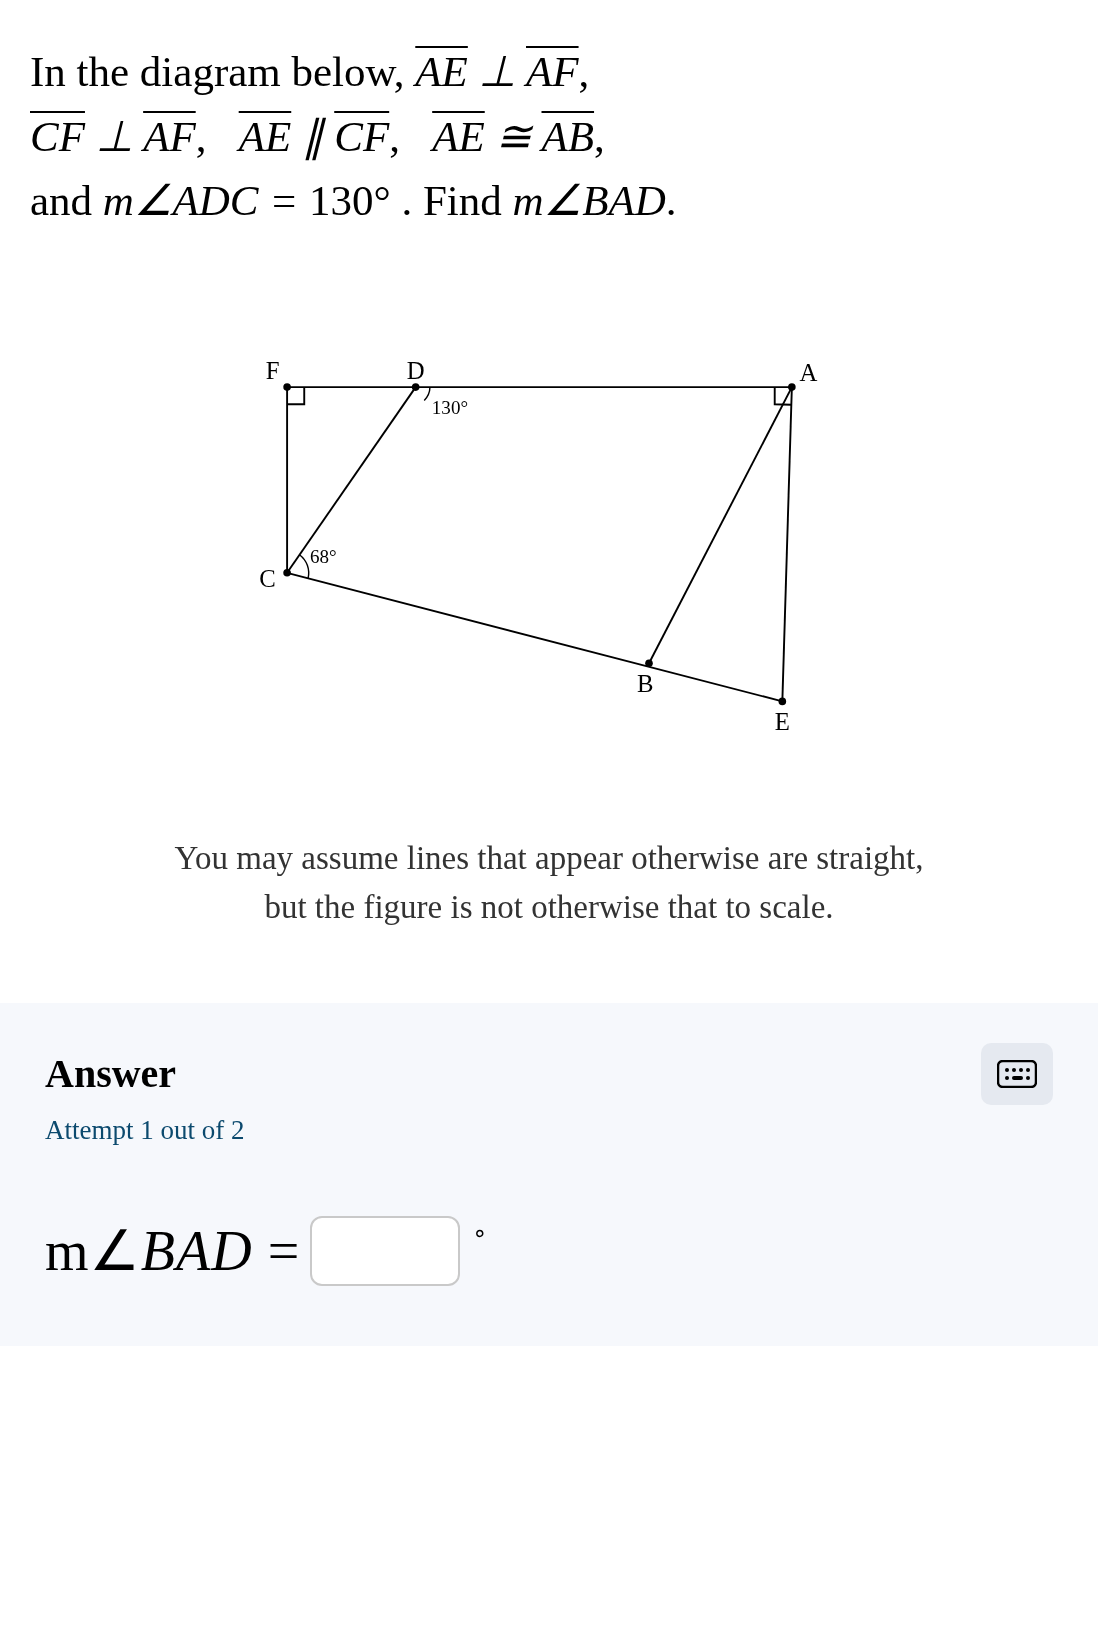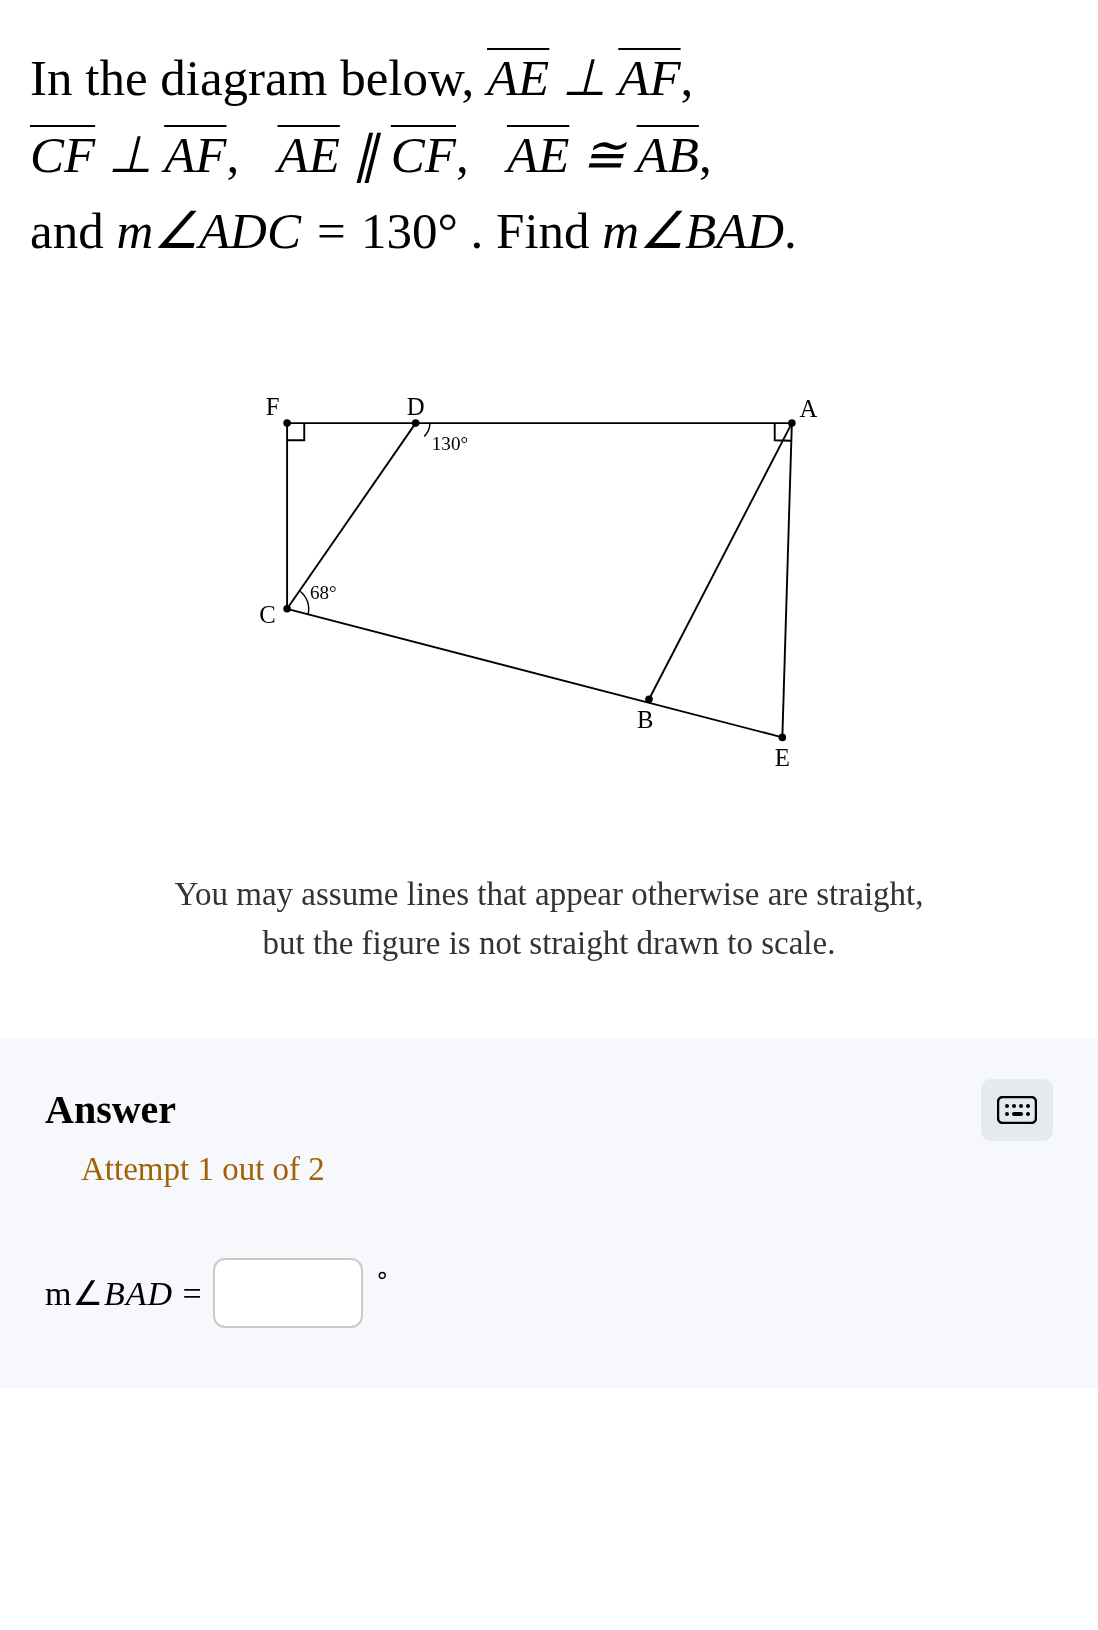--- a/index.html
+++ b/index.html
@@ -5,21 +5,21 @@
 * { box-sizing: border-box; margin: 0; padding: 0; }
 body {
   font-family: Georgia, 'Times New Roman', serif;
   background: #fff;
   width: 1098px;
   height: 1630px;
   position: relative;
   padding: 0;
 }
 .problem-text {
-  font-size: 51px;
+  font-size: 43px;
   line-height: 1.5;
   padding: 40px 30px 0 30px;
   color: #000;
 }
 .math { font-style: italic; font-family: 'Times New Roman', serif; }
 .overline {
   text-decoration: overline;
   text-decoration-thickness: 2px;
 }
 .diagram-area {
@@ -58,34 +58,33 @@
   width: 72px;
   height: 62px;
   background: #e5e9f0;
   border-radius: 10px;
   display: flex;
   align-items: center;
   justify-content: center;
   cursor: pointer;
 }
 .attempt {
-  font-size: 33px;
-  color: #a16207;
+  font-size: 27px;
+  color: #0c4a6e;
   margin-top: 10px;
   font-family: Georgia, serif;
-  margin-left: 36px;
 }
 .input-row {
   display: flex;
   align-items: center;
   gap: 10px;
   margin-top: 70px;
 }
 .answer-label {
-  font-size: 34px;
+  font-size: 56px;
   font-style: italic;
   font-family: 'Times New Roman', serif;
   letter-spacing: 1px;
 }
 .answer-input {
   width: 150px;
   height: 70px;
   border: 2px solid #c9c9c9;
   border-radius: 12px;
   font-size: 32px;
@@ -175,21 +174,21 @@
     </g>
     <g stroke="#000" stroke-width="1.5" fill="none">
       <path d="M 150 0 A 20 20 0 0 1 144 14"></path>
       <path d="M 13 176 A 24 24 0 0 1 22 201"></path>
     </g>
   </svg>
 </div>
 
 <div class="disclaimer">
   <span>You may assume lines that appear otherwise are straight,</span><br>
-  <span>but the figure is not straight drawn to scale.</span>
+  <span>but the figure is not otherwise that to scale.</span>
 </div>
 
 <div class="answer-panel">
   <div class="answer-header">
     <div class="answer-title">Answer</div>
     <div class="keypad-btn">
       <svg width="40" height="28" viewBox="0 0 40 28">
         <rect x="1" y="1" width="38" height="26" rx="5" fill="none" stroke="#000" stroke-width="2.5"></rect>
         <circle cx="10" cy="10" r="2" fill="#000"></circle>
         <circle cx="17" cy="10" r="2" fill="#000"></circle>

